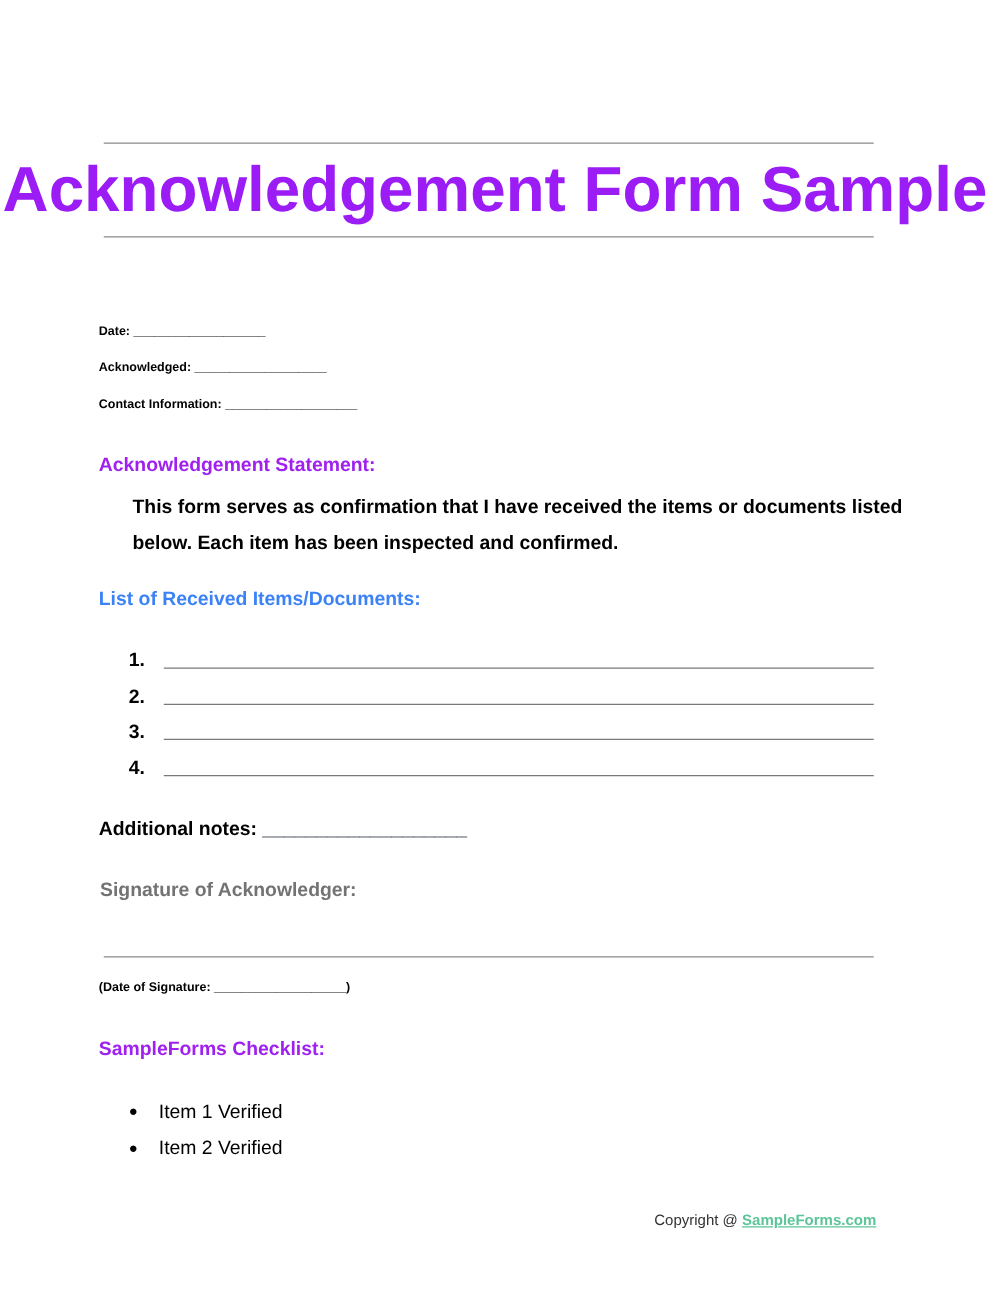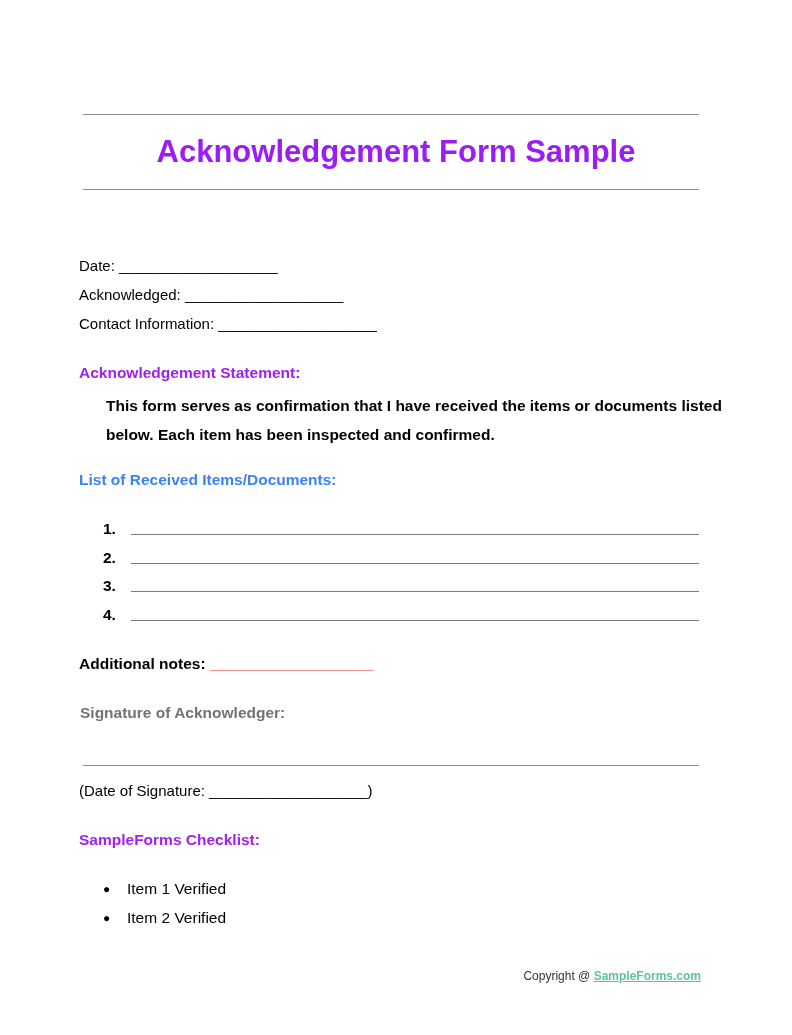--- a/index.html
+++ b/index.html
@@ -1,22 +1,22 @@
 <!DOCTYPE html>
 <html><head>
   <meta charset="utf-8">
   <style>
     html, body { margin: 0; padding: 0; background: #ffffff; }
     body { width: 792px; height: 1035px; position: relative; overflow: hidden;
       font-family: "Liberation Sans", "DejaVu Sans", sans-serif; color: #000; }
     .page { position: absolute; left: 0; top: 0; width: 792px; height: 1035px; }
     .rule { position: absolute; left: 83px; width: 616px; height: 0; border-top: 1px solid #8a8a8a; }
     .title { position: absolute; left: 0; width: 792px; top: 128px; text-align: center;
-      font-size: 31px; font-weight: bold; line-height: 48px; }
-    .field { position: absolute; left: 79px; font-size: 15px; font-weight: normal; line-height: 20px; white-space: nowrap; }
+      font-size: 51px; font-weight: bold; line-height: 48px; }
+    .field { position: absolute; left: 79px; font-size: 10px; font-weight: bold; line-height: 20px; white-space: nowrap; }
     .heading { position: absolute; left: 79px; font-size: 15.5px; font-weight: bold; line-height: 20px; white-space: nowrap; }
     .para { position: absolute; left: 79px; top: 391px; width: 620px; font-size: 15.5px; font-weight: bold; line-height: 29px; margin-left: 27px; }
     .list-row { position: absolute; left: 103px; width: 596px; height: 22px; }
     .list-num { position: absolute; left: 0; top: 0; font-size: 15.5px; font-weight: bold; line-height: 20px; }
     .list-line { position: absolute; left: 28px; right: 0; top: 15px; border-top: 1px solid #7a7a7a; }
     .bullet-row { position: absolute; left: 103px; font-size: 15.5px; font-weight: normal; line-height: 20px; white-space: nowrap; }
     .bullet-dot { display: inline-block; width: 24px; font-size: 12px; vertical-align: 1px; }
     .footer { position: absolute; right: 91px; top: 966px; font-size: 12px; line-height: 20px; color: #333; white-space: nowrap; }
     .footer a { color: #5cc49a; font-weight: bold; text-decoration: underline; }
   </style>
@@ -49,21 +49,21 @@
   <div class="list-row" style="top:576px;">
     <span class="list-num">3.</span>
     <div class="list-line"></div>
   </div>
   <div class="list-row" style="top:605px;">
     <span class="list-num">4.</span>
     <div class="list-line"></div>
   </div>
 
   <div class="heading" style="top:654px;">
-    <span style="color:#000000;">Additional notes:</span><span style="color:#ef4444;"> ___________________</span>
+    <span style="color:#000000;">Additional notes:</span><span style="color:#0f172a;"> ___________________</span>
   </div>
 
   <div class="heading" style="top:703px; left:80px; color:#737373;">Signature of Acknowledger:</div>
   <div class="rule" style="top:765px;"></div>
   <div class="field" style="top:781px;">(Date of Signature: ___________________)</div>
 
   <div class="heading" style="top:830px; color:#a020f0;">SampleForms Checklist:</div>
 
   <div class="bullet-row" style="top:879px;">
     <span class="bullet-dot">●</span><span>Item 1 Verified</span>

